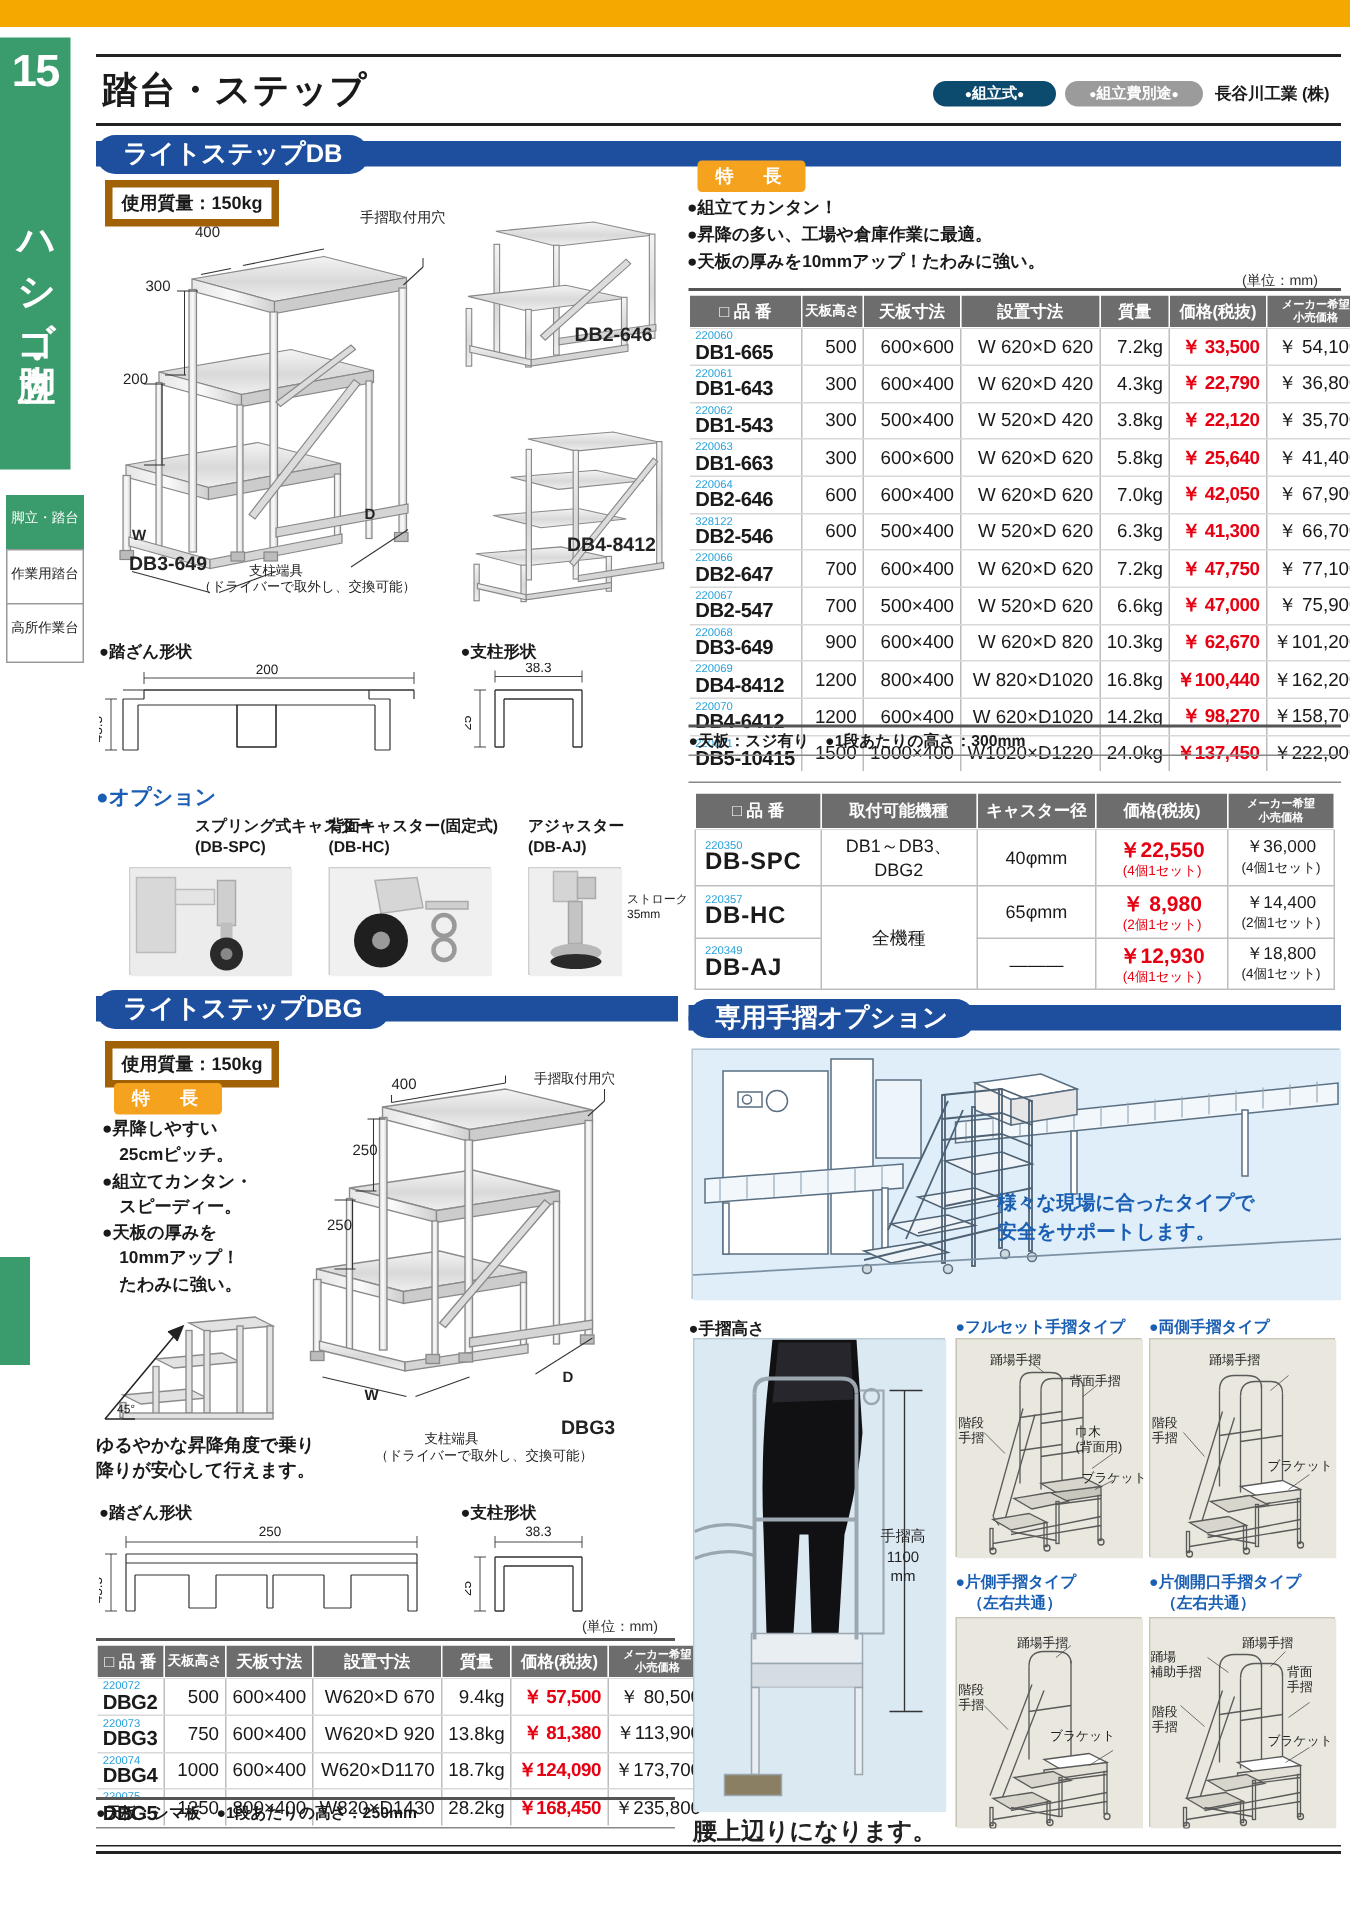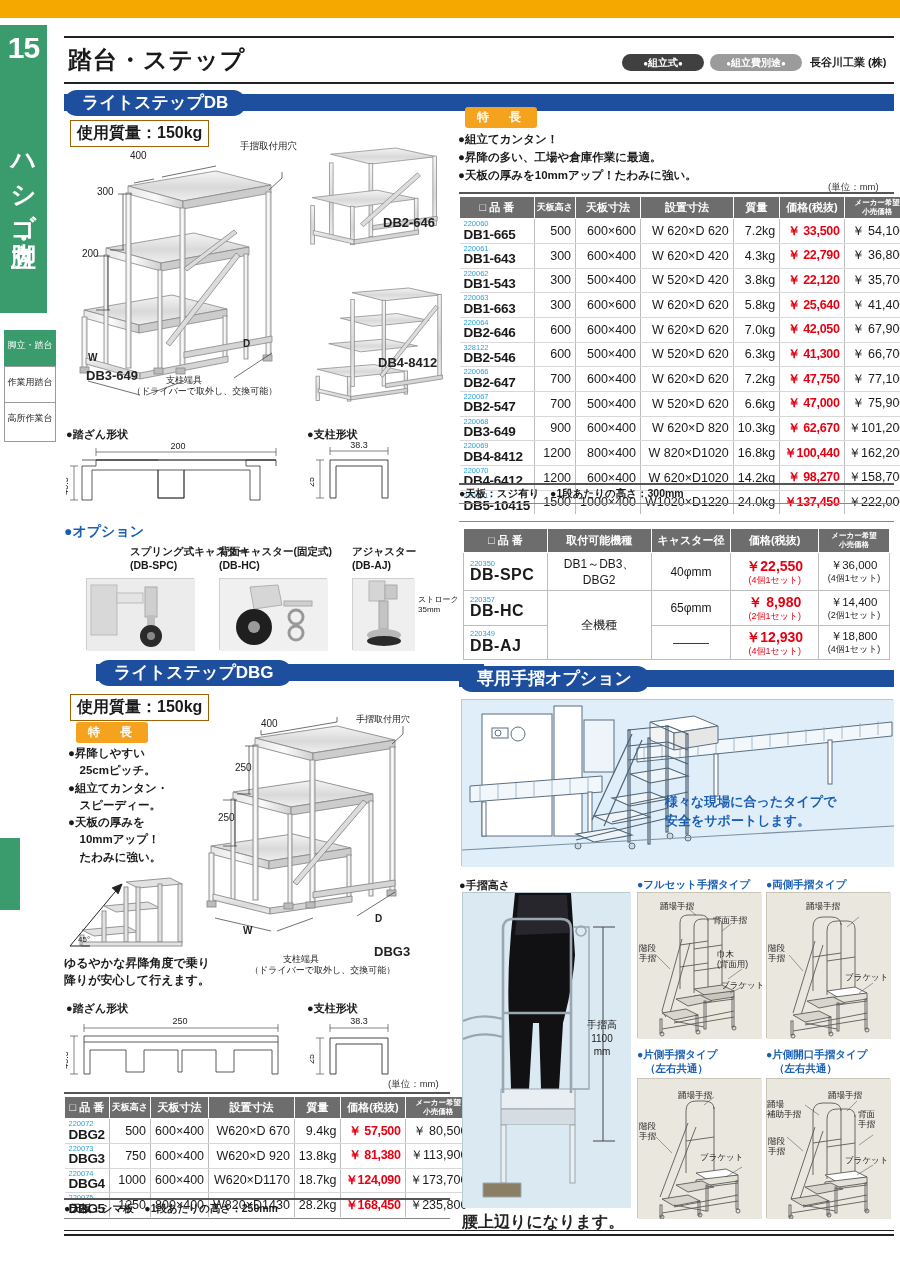--- a/index.html
+++ b/index.html
@@ -34,34 +34,34 @@
   .side-tab.active { background:#3a9b6c; color:#fff; left:4px; width:52px;}
   .side-tab.plain  { background:#fff; color:#222; border:1px solid #9a9a9a; left:4px; width:52px;}
   .green-bottom { position:absolute; left:0; top:838px; width:20px; height:72px; background:#3a9b6c;}
 
   
   .hdr-rule-top { position:absolute; left:64px; top:36px; width:830px; height:2px; background:#222; }
   .hdr-rule-bot { position:absolute; left:64px; top:82px; width:830px; height:2px; background:#222; }
   .page-title { position:absolute; left:68px; top:44px; font-size:24px; font-weight:bold; letter-spacing:1px; }
   .pill { position:absolute; top:54px; height:17px; border-radius:9px; color:#fff;
           font-size:10px; font-weight:bold; line-height:17px; text-align:center; letter-spacing:0px;}
-  .pill.orange { left:622px; width:82px; background:#404040; }
+  .pill.orange { left:622px; width:82px; background:#0c4a6e; }
   .pill.gray   { left:710px; width:92px; background:#9b9b9b; }
   .pill .dot { font-size:8px; vertical-align:middle; }
   .maker { position:absolute; left:810px; top:55px; font-size:11px; font-weight:bold; white-space:nowrap;}
 
   
   .banner { position:absolute; height:26px; }
   .banner .bar { position:absolute; left:0; top:4px; height:17px; background:#1d4f9e; }
   .banner .cap { position:absolute; left:0; top:0; height:26px; border-radius:13px;
                  background:#1d4f9e; color:#fff; font-size:17px; font-weight:bold;
                  line-height:26px; padding:0 18px; white-space:nowrap; }
 
   
-  .mass-box { position:absolute; border:1px solid #a16207; font-size:16px; font-weight:bold;
+  .mass-box { position:absolute; border:5px solid #a16207; font-size:12px; font-weight:bold;
               padding:2px 6px; background:#fff; white-space:nowrap; }
   .feat-tag { position:absolute; background:#f5a21e; color:#fff; font-weight:bold;
               font-size:12px; border-radius:3px; padding:2px 12px; letter-spacing:4px; }
   .feat-list { position:absolute; font-size:11.5px; font-weight:bold; line-height:1.55; }
   .feat-list div { white-space:nowrap; }
 
   .unit-note { position:absolute; font-size:9.5px; color:#333; }
   .bullet-head { position:absolute; font-size:11px; font-weight:bold; white-space:nowrap;}
   .opt-head { position:absolute; font-size:14px; font-weight:bold; color:#1a5fb4; }
   .opt-label { position:absolute; font-size:10.5px; font-weight:bold; line-height:1.3; }
@@ -611,21 +611,21 @@
           <span class="setnote">(4個1セット)</span>
         </td>
         <td>
           <span class="retail2">￥18,800</span>
           <span class="setnote2">(4個1セット)</span>
         </td>
       </tr>
     </tbody>
 </table>
 
-<div class="banner" style="left:64px; top:660px; width:388px;margin-left:32px;">
+<div class="banner" style="left:64px; top:660px; width:388px;">
   <div class="bar" style="width:388px;"></div>
   <div class="cap">ライトステップDBG</div>
 </div>
 
 <div class="mass-box" style="left:70px; top:694px;">使用質量：150kg</div>
 <div class="feat-tag" style="left:76px; top:722px;">特　長</div>
 <div class="feat-list" style="left:68px; top:745px; width:120px; line-height:1.5;">
   <div>●昇降しやすい</div>
   <div>　25cmピッチ。</div>
   <div>●組立てカンタン・</div>

